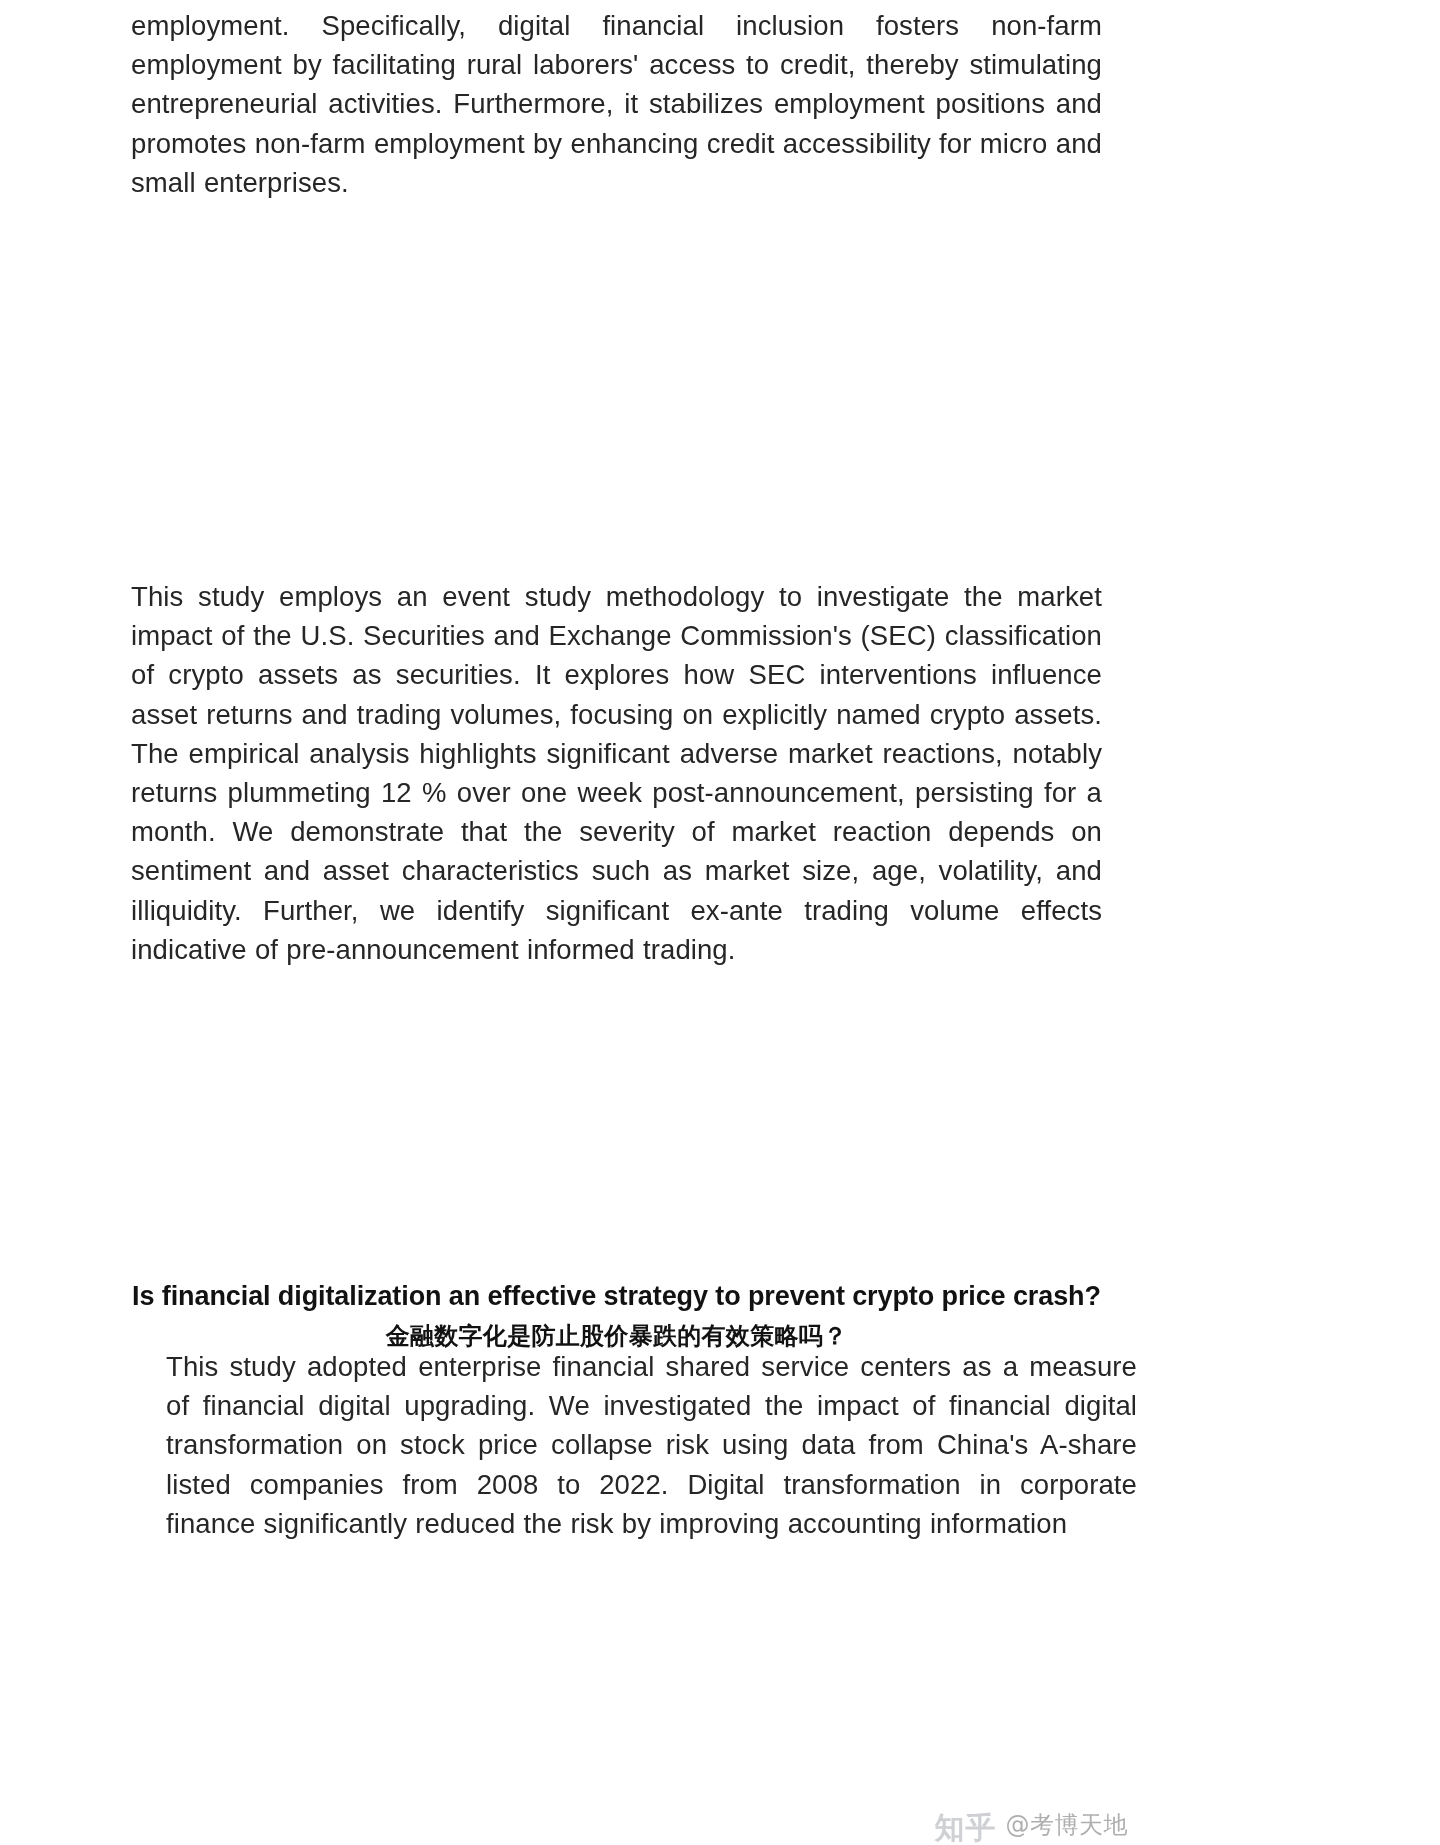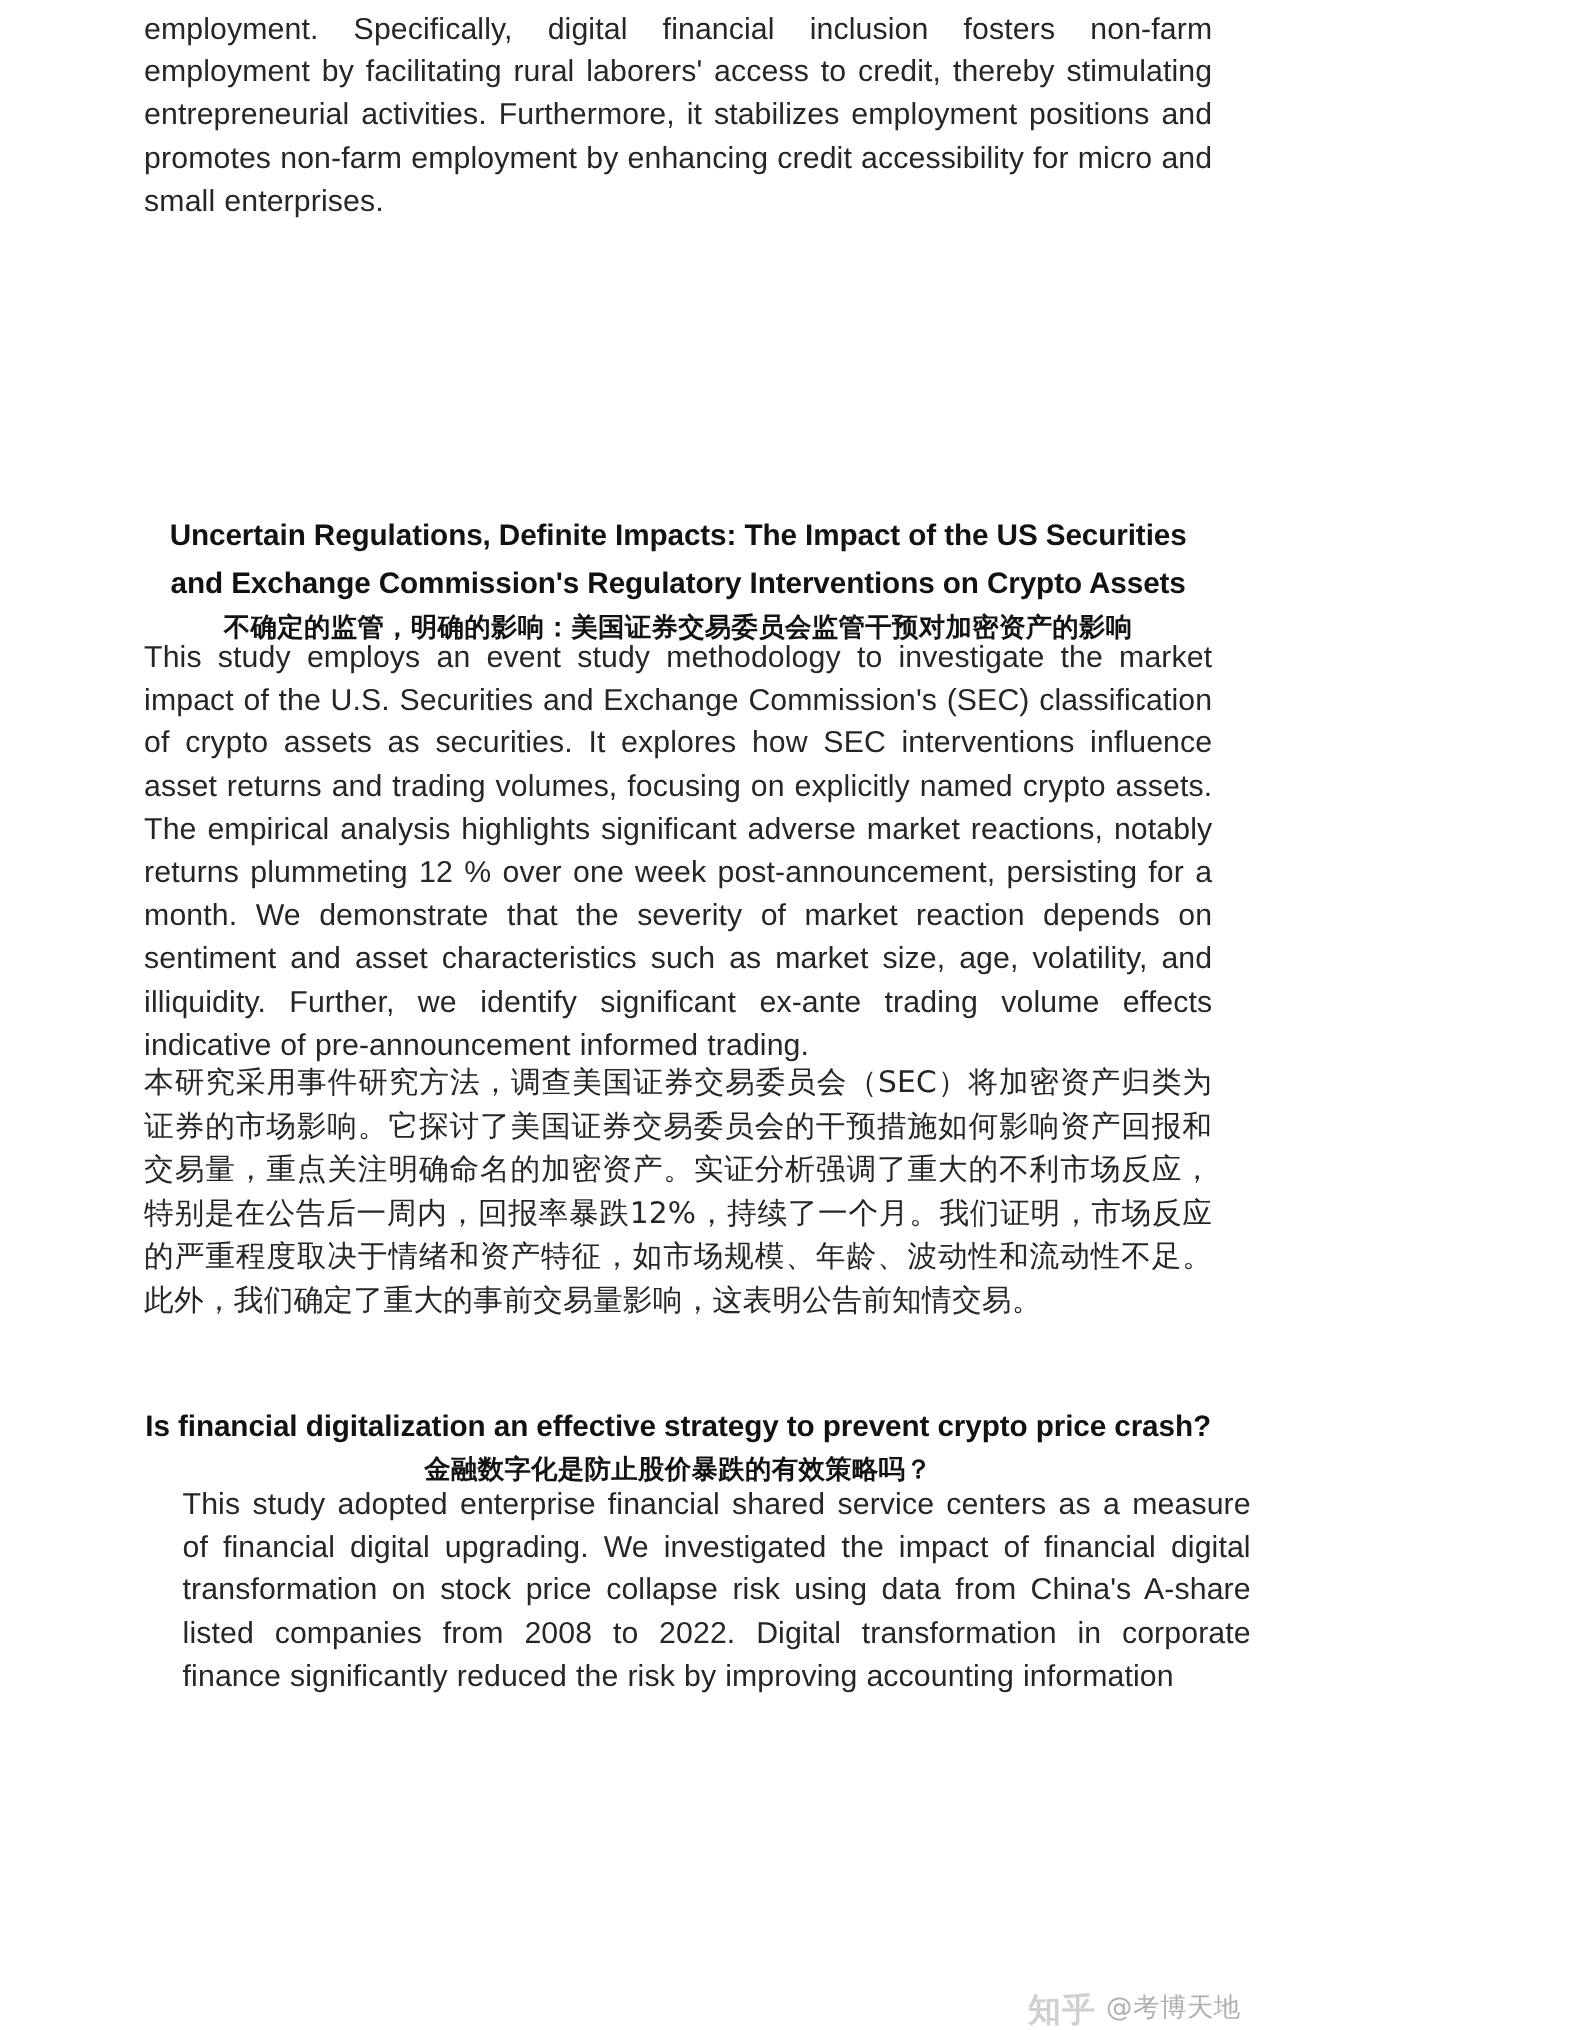--- a/index.html
+++ b/index.html
@@ -123,32 +123,25 @@
 </head>
 <body>
 
 <div class="page">
 
   <div class="blk" id="block-abs1-en-tail">
     <p class="para-en clip-top">employment. Specifically, digital financial inclusion fosters non-farm employment by facilitating rural laborers' access to credit, thereby stimulating entrepreneurial activities. Furthermore, it stabilizes employment positions and promotes non-farm employment by enhancing credit accessibility for micro and small enterprises.</p>
   </div>
 
 
-  <div class="blk" id="block-abs2-title">
-    <h2 class="heading-en">Uncertain Regulations, Definite Impacts: The Impact of the US Securities and Exchange Commission's Regulatory Interventions on Crypto Assets</h2>
-    <h3 class="heading-cn">不确定的监管，明确的影响：美国证券交易委员会监管干预对加密资产的影响</h3>
-  </div>
 
   <div class="blk" id="block-abs2-en">
     <p class="para-en">This study employs an event study methodology to investigate the market impact of the U.S. Securities and Exchange Commission's (SEC) classification of crypto assets as securities. It explores how SEC interventions influence asset returns and trading volumes, focusing on explicitly named crypto assets. The empirical analysis highlights significant adverse market reactions, notably returns plummeting 12 % over one week post-announcement, persisting for a month. We demonstrate that the severity of market reaction depends on sentiment and asset characteristics such as market size, age, volatility, and illiquidity. Further, we identify significant ex-ante trading volume effects indicative of pre-announcement informed trading.</p>
   </div>
 
-  <div class="blk" id="block-abs2-cn">
-    <p class="para-cn">本研究采用事件研究方法，调查美国证券交易委员会（SEC）将加密资产归类为证券的市场影响。它探讨了美国证券交易委员会的干预措施如何影响资产回报和交易量，重点关注明确命名的加密资产。实证分析强调了重大的不利市场反应，特别是在公告后一周内，回报率暴跌12%，持续了一个月。我们证明，市场反应的严重程度取决于情绪和资产特征，如市场规模、年龄、波动性和流动性不足。此外，我们确定了重大的事前交易量影响，这表明公告前知情交易。</p>
-  </div>
 
   <div class="blk" id="block-abs3-title">
     <h2 class="heading-en">Is financial digitalization an effective strategy to prevent crypto price crash?</h2>
     <h3 class="heading-cn">金融数字化是防止股价暴跌的有效策略吗？</h3>
   </div>
 
   <div class="blk" id="block-abs3-en">
     <p class="para-en">This study adopted enterprise financial shared service centers as a measure of financial digital upgrading. We investigated the impact of financial digital transformation on stock price collapse risk using data from China's A-share listed companies from 2008 to 2022. Digital transformation in corporate finance significantly reduced the risk by improving accounting information</p>
   </div>
 

